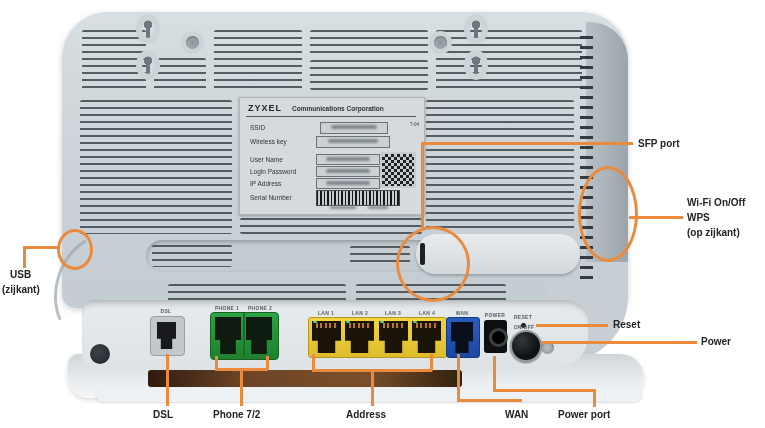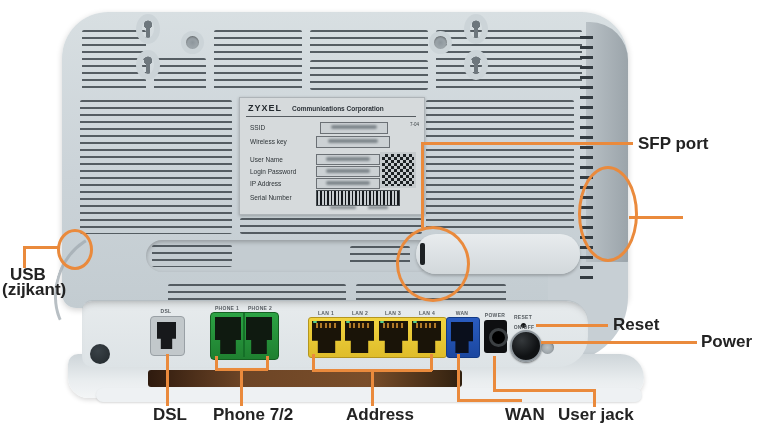--- a/index.html
+++ b/index.html
@@ -92,21 +92,21 @@
   .pwr-btn{left:510px;top:330px;width:28px;height:28px;border-radius:50%;
           border:2px solid #8f979d;background:radial-gradient(circle at 35% 30%,#35393c,#101214 60%);
           box-shadow:0 1px 2px rgba(0,0,0,.5);}
   .screw{left:541px;top:341px;width:13px;height:13px;border-radius:50%;
           background:radial-gradient(#b9c0c4,#8e969b);box-shadow:inset 0 1px 2px rgba(0,0,0,.35);}
 
   
   .co-h{position:absolute;height:2.5px;background:#EA8A3C;}
   .co-v{position:absolute;width:2.5px;background:#EA8A3C;}
   .co-circle{position:absolute;border:3px solid #EA8A3C;border-radius:50%;}
-  .co-label{position:absolute;font-weight:bold;font-size:17px;color:#232323;
+  .co-label{position:absolute;font-weight:bold;font-size:10px;color:#232323;
           line-height:15px;white-space:nowrap;}
 </style>
 </head>
 <body>
 
 <div class="scene">
 
   <div class="abs shell"></div>
   <div class="abs side-strip"></div>
   <div class="abs shell-br"></div>
@@ -228,20 +228,25 @@
   <div class="abs pwr-btn"></div>
   <div class="abs screw"></div>
 
   <div class="co-circle" style="left:396px;top:226px;width:68px;height:70px;"></div>
   <div class="co-v" style="left:421px;top:142px;height:86px;"></div>
   <div class="co-h" style="left:421px;top:142px;width:212px;"></div>
   <div class="co-label" style="left:638px;top:136px;">SFP port</div>
 
   <div class="co-circle" style="left:578px;top:166px;width:54px;height:90px;"></div>
   <div class="co-h" style="left:629px;top:216px;width:54px;"></div>
+  <div class="co-label" style="left:687px;top:195px;">
+    <div>Wi-Fi On/Off</div>
+    <div>WPS</div>
+    <div>(op zijkant)</div>
+  </div>
 
   <div class="co-circle" style="left:57px;top:229px;width:30px;height:35px;"></div>
   <div class="co-h" style="left:23px;top:246px;width:36px;"></div>
   <div class="co-v" style="left:23px;top:246px;height:22px;"></div>
   <div class="co-label" style="left:10px;top:267px;">
     <div>USB</div>
     <div style="margin-left:-8px;">(zijkant)</div>
   </div>
 
   <div class="co-h" style="left:536px;top:324px;width:72px;"></div>
@@ -264,15 +269,15 @@
   <div class="co-v" style="left:371px;top:369px;height:37px;"></div>
   <div class="co-label" style="left:346px;top:407px;">Address</div>
 
   <div class="co-v" style="left:457px;top:354px;height:47px;"></div>
   <div class="co-h" style="left:457px;top:399px;width:65px;"></div>
   <div class="co-label" style="left:505px;top:407px;">WAN</div>
 
   <div class="co-v" style="left:493px;top:356px;height:35px;"></div>
   <div class="co-h" style="left:493px;top:389px;width:102px;"></div>
   <div class="co-v" style="left:593px;top:389px;height:18px;"></div>
-  <div class="co-label" style="left:558px;top:407px;">User jack</div>
+  <div class="co-label" style="left:558px;top:407px;">Power port</div>
 
 </div>
 
 </body></html>

